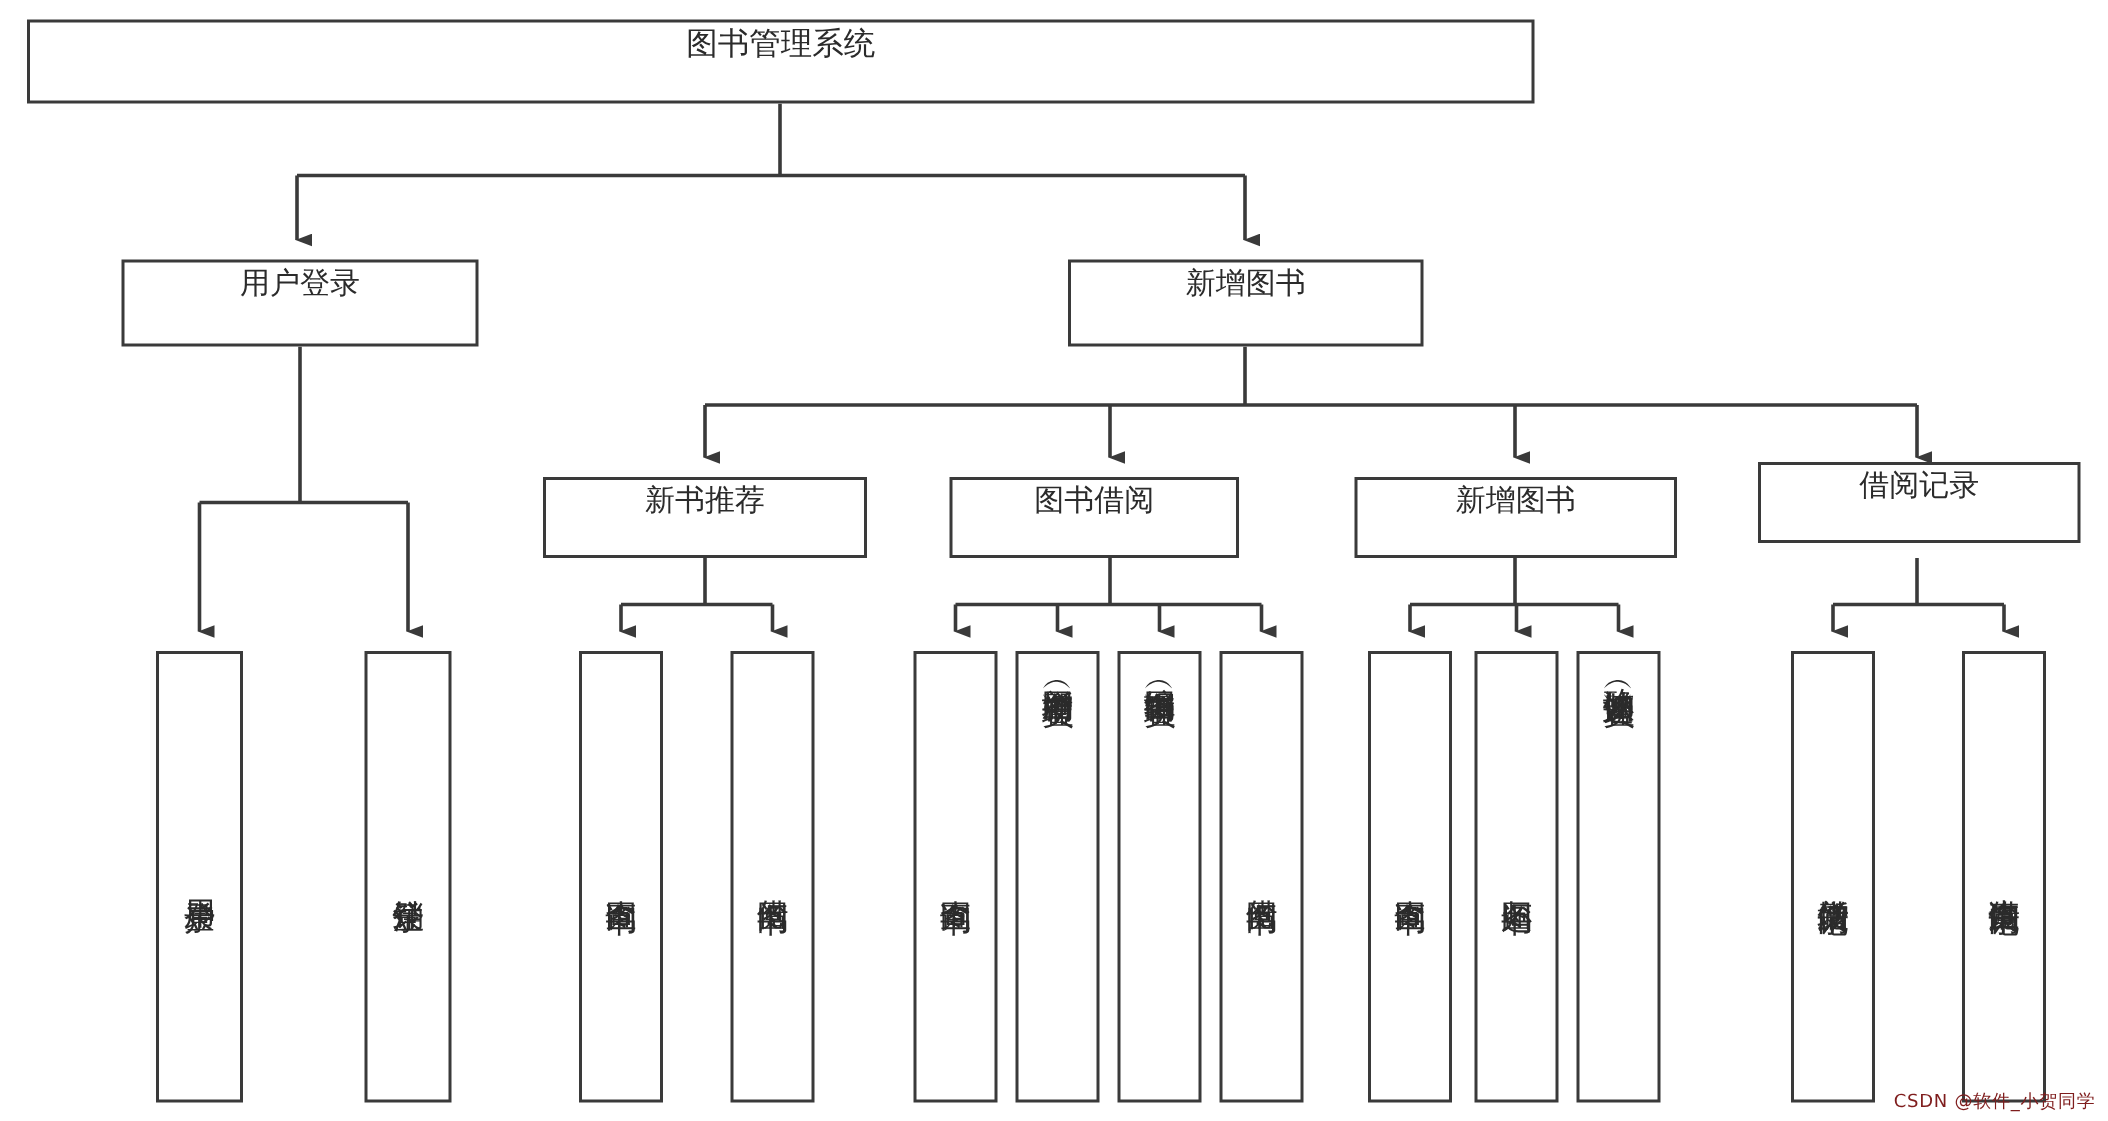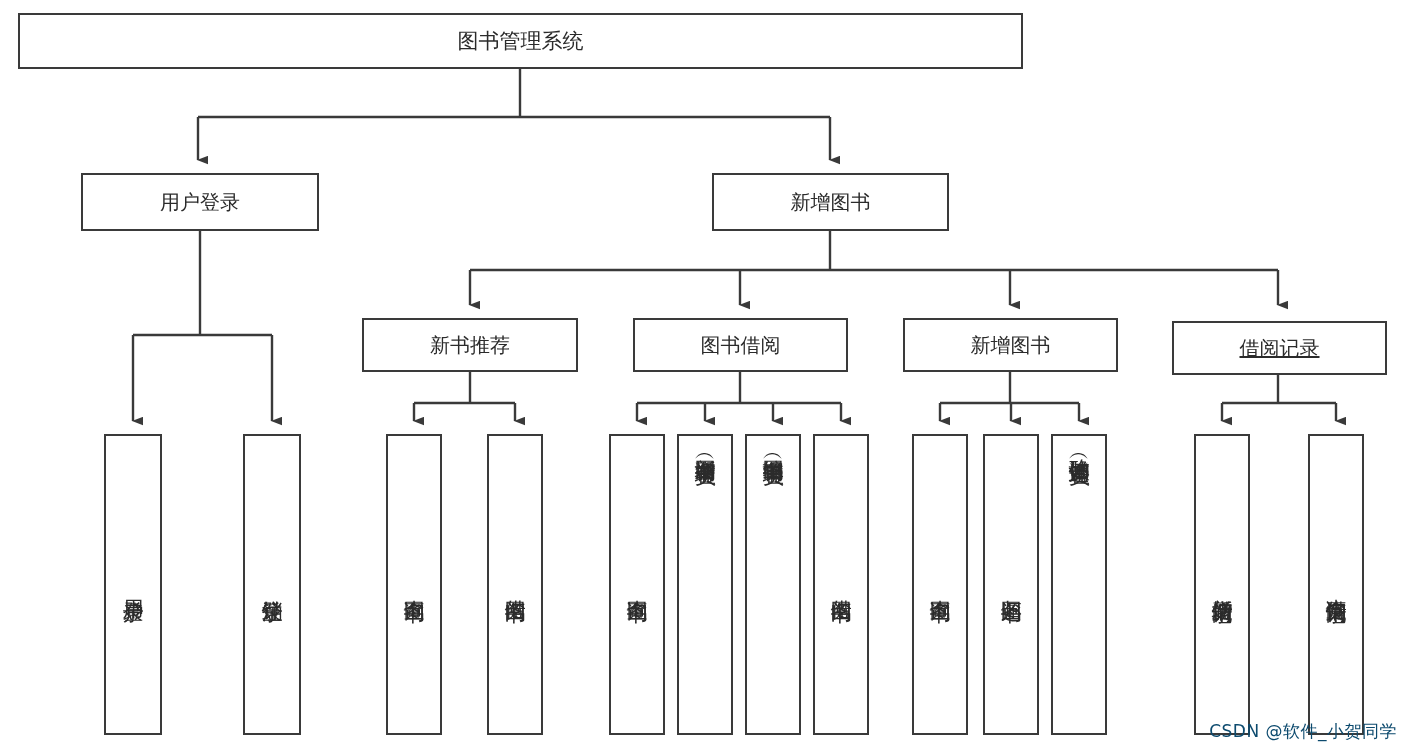--- a/index.html
+++ b/index.html
@@ -25,21 +25,21 @@
     width: 1405px;
     height: 747px;
     pointer-events: none;
   }
   .node {
     position: absolute;
     box-sizing: border-box;
     border: 2px solid #3a3a3a;
     background: #ffffff;
     display: flex;
-    align-items: center;
+    align-items: flex-start;
     justify-content: center;
     color: #2b2b2b;
   }
   .node.root {
     font-size: 21px;
   }
   .node.level2 {
     font-size: 20px;
   }
   .node.level3 {
@@ -63,22 +63,22 @@
     white-space: nowrap;
     color: #2b2b2b;
   }
   .label {
     white-space: nowrap;
   }
   .watermark {
     position: absolute;
     right: 8px;
     bottom: 4px;
-    font-size: 17px;
-    color: #0c4a6e;
+    font-size: 12px;
+    color: #7f1d1d;
     letter-spacing: 0.5px;
     white-space: nowrap;
   }
 </style>
 </head>
 <body>
 
 <div id="canvas">
   <svg id="edges" viewBox="0 0 1405 747" width="1405" height="747" aria-hidden="true">
     <defs>
@@ -133,27 +133,27 @@
         <span class="label">用户登录</span>
       </div>
       <div class="node level2" style="left: 712px; top: 173px; width: 237px; height: 58px;">
         <span class="label">新增图书</span>
       </div>
     </div>
   <div id="level3-nodes">
       <div class="node level3" style="left: 362px; top: 318px; width: 216px; height: 54px;">
         <span class="label">新书推荐</span>
       </div>
-      <div class="node level3" style="left: 633px; top: 318px; width: 215px; height: 54px;">
+      <div class="node level3" style="left: 633px; top: 318px; width: 193px; height: 54px;">
         <span class="label">图书借阅</span>
       </div>
       <div class="node level3" style="left: 903px; top: 318px; width: 215px; height: 54px;">
         <span class="label">新增图书</span>
       </div>
-      <div class="node level3" style="left: 1172px; top: 321px; width: 215px; height: 54px; text-decoration: underline;">
+      <div class="node level3" style="left: 1172px; top: 308px; width: 215px; height: 54px;">
         <span class="label">借阅记录</span>
       </div>
     </div>
   <div id="leaf-nodes">
       <div class="node leaf mid" style="left: 104px; top: 434px; width: 58px; height: 301px;">
         <span class="vtext">用户登录</span>
       </div>
       <div class="node leaf mid" style="left: 243px; top: 434px; width: 58px; height: 301px;">
         <span class="vtext">注销登录</span>
       </div>

